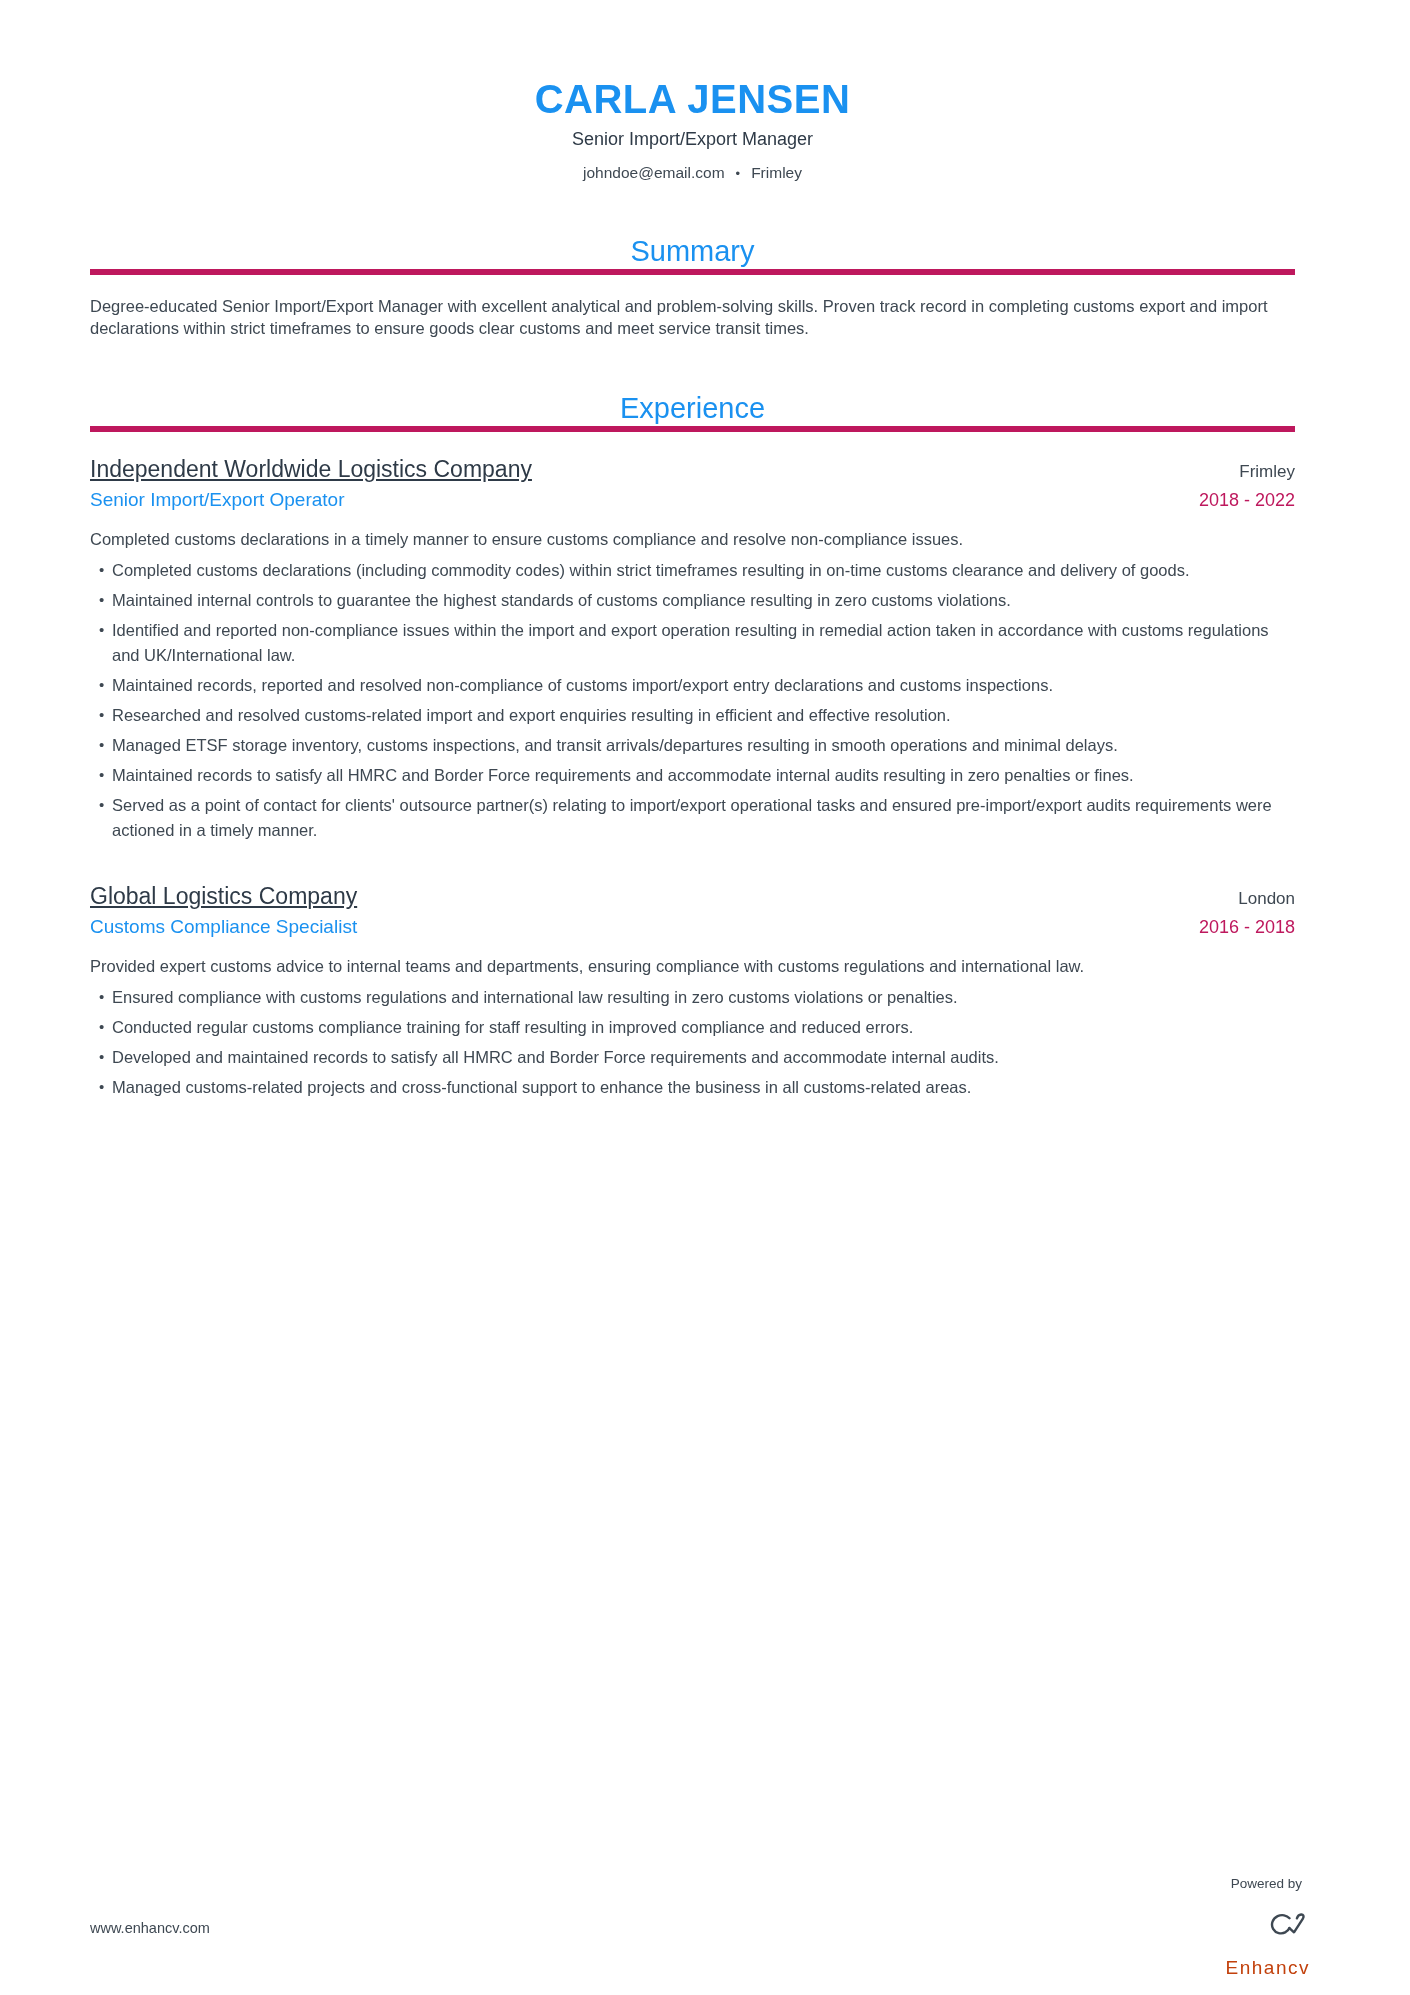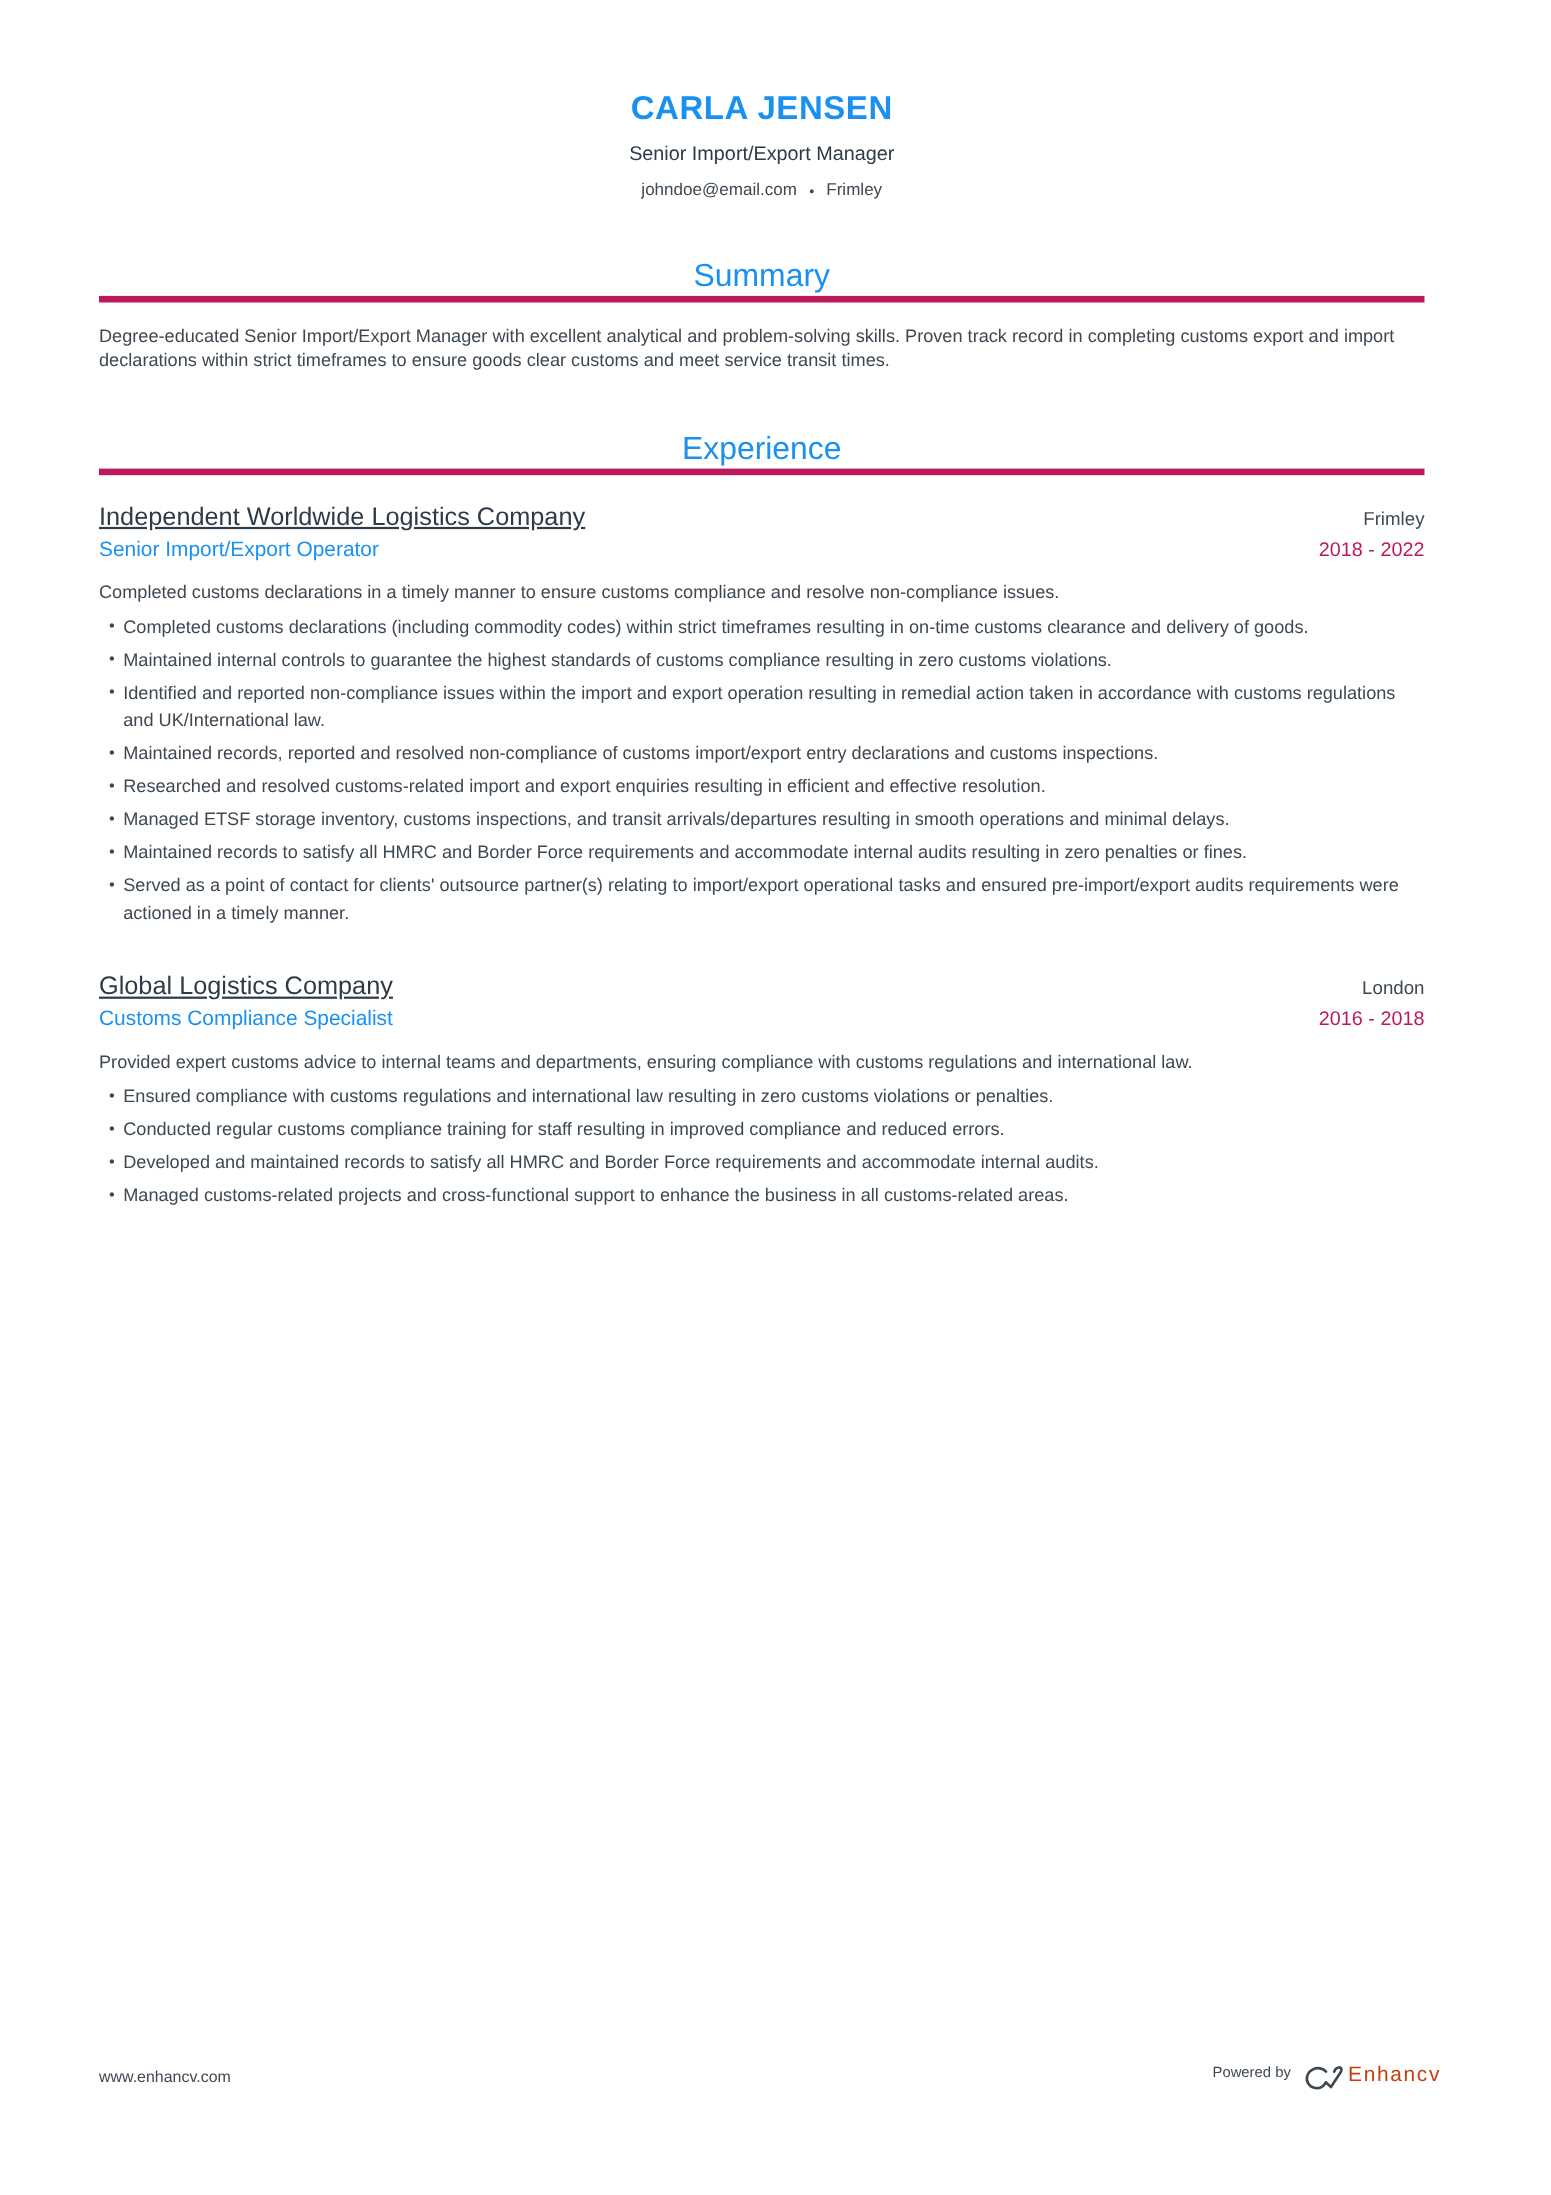--- a/index.html
+++ b/index.html
@@ -15,21 +15,21 @@
     height:1995px;
     background:#ffffff;
     overflow:hidden;
   }
   .content {
     padding:80px 115px 0 90px;
   }
   
   .resume-header { text-align:center; }
   .person-name {
-    font-size:30px;
+    font-size:40px;
     font-weight:bold;
     color:#1a91f0;
     letter-spacing:0.5px;
     line-height:38px;
   }
   .person-title {
     font-size:18px;
     font-weight:400;
     color:#2e3a47;
     margin-top:5px;
@@ -123,22 +123,23 @@
     justify-content:space-between;
     align-items:center;
   }
   .footer-site {
     font-size:14.5px;
     color:#3e4852;
     text-decoration:none;
   }
   .footer-brand {
     display:flex;
-    align-items:flex-start;
-    gap:0;
+    align-items:flex-end;
+    gap:20px;
+    flex-direction:column;
   }
   .powered-by {
     font-size:13.5px;
     color:#3e4852;
     margin-right:8px;
   }
   .brand-logo svg { display:block; }
   .brand-name {
     font-size:19px;
     color:#c2410c;

